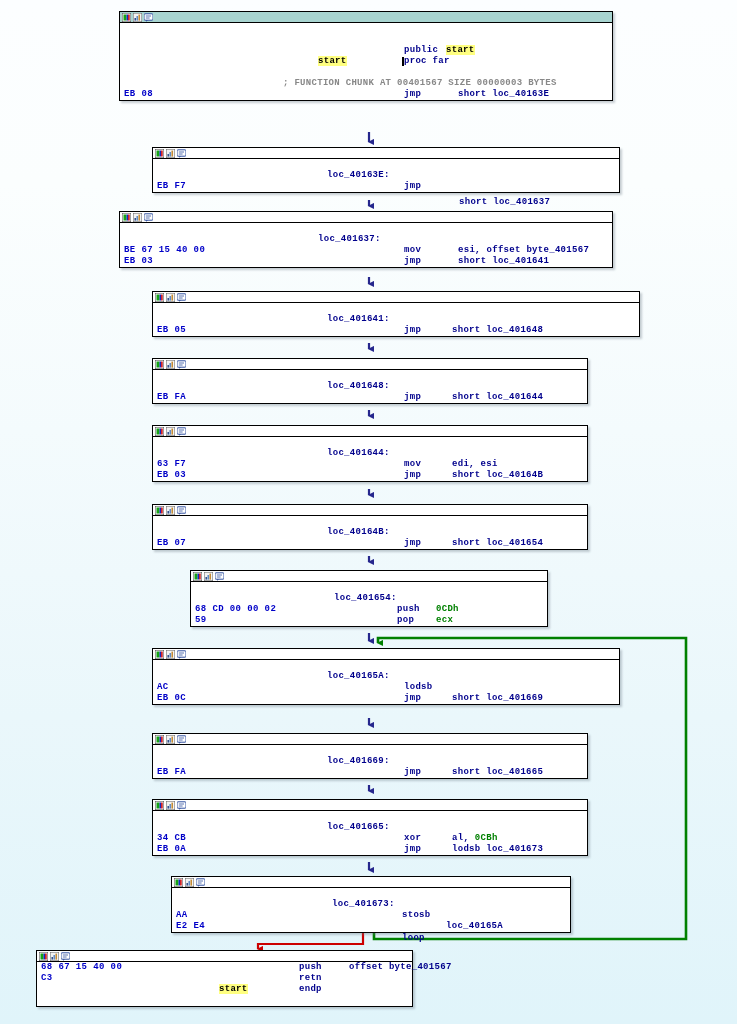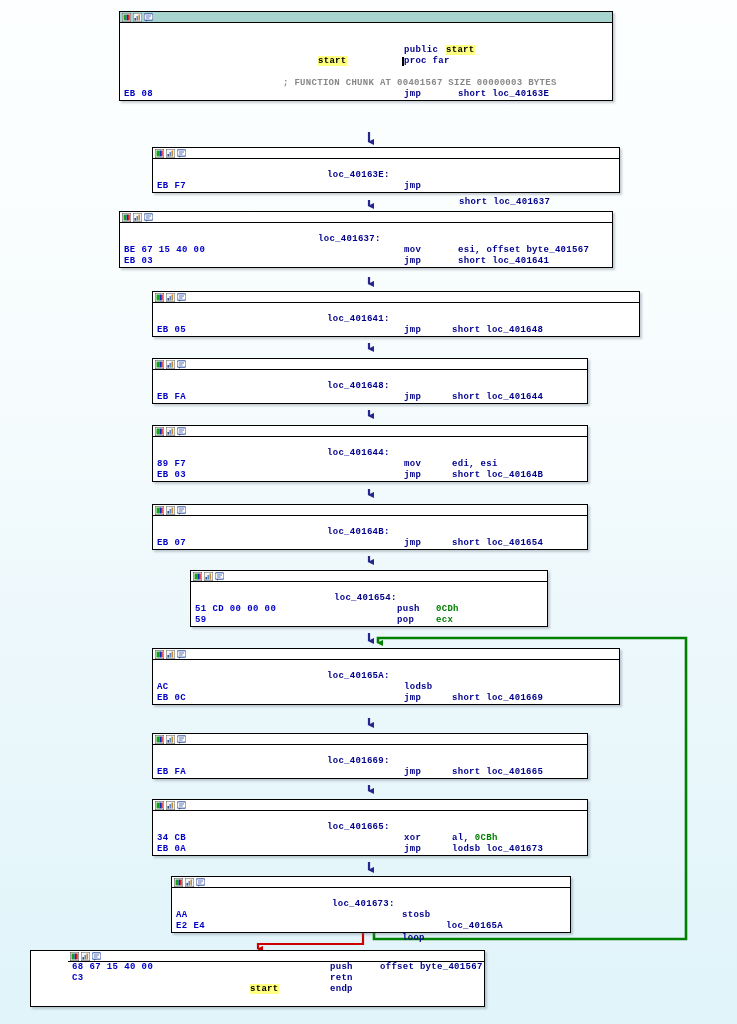--- a/index.html
+++ b/index.html
@@ -378,21 +378,21 @@
             <rect x="0" y="0.8" width="9" height="6.4" rx="1" fill="#ffffff" stroke="#3050a0" stroke-width="1"></rect>
             <path d="M2,7.2 L2,8.8 L4,7.2 Z" fill="#3050a0"></path>
             <line x1="1.8" y1="3" x2="7" y2="3" stroke="#3050a0" stroke-width="0.8"></line>
             <line x1="1.8" y1="5" x2="5.6" y2="5" stroke="#3050a0" stroke-width="0.8"></line>
           </svg>
       </span>
     </div>
     <div class="node-body">
         <div class="code-line spacer-line"></div>
         <div class="code-line"><span class="col-label" style="left: 174px;">loc_401644:</span></div>
-        <div class="code-line"><span class="col-bytes">89 F7</span><span class="col-mnem" style="left: 251px;">mov</span><span class="col-ops" style="left: 299px;">edi, esi</span></div>
+        <div class="code-line"><span class="col-bytes">63 F7</span><span class="col-mnem" style="left: 251px;">mov</span><span class="col-ops" style="left: 299px;">edi, esi</span></div>
         <div class="code-line"><span class="col-bytes">EB 03</span><span class="col-mnem" style="left: 251px;">jmp</span><span class="col-ops" style="left: 299px;">short loc_40164B</span></div>
       </div>
   </div>
 
   <div class="node" style="left:152px; top:504px; width:436px;">
     <div class="node-titlebar">
       <span class="tb-icon">
         <svg width="9" height="9" viewBox="0 0 9 9">
             <rect x="0" y="0" width="9" height="9" fill="#ffffff" stroke="#404040" stroke-width="1"></rect>
             <rect x="1.5" y="1.5" width="3" height="6" fill="#16a216"></rect>
@@ -447,21 +447,21 @@
             <rect x="0" y="0.8" width="9" height="6.4" rx="1" fill="#ffffff" stroke="#3050a0" stroke-width="1"></rect>
             <path d="M2,7.2 L2,8.8 L4,7.2 Z" fill="#3050a0"></path>
             <line x1="1.8" y1="3" x2="7" y2="3" stroke="#3050a0" stroke-width="0.8"></line>
             <line x1="1.8" y1="5" x2="5.6" y2="5" stroke="#3050a0" stroke-width="0.8"></line>
           </svg>
       </span>
     </div>
     <div class="node-body">
         <div class="code-line spacer-line"></div>
         <div class="code-line"><span class="col-label" style="left: 143px;">loc_401654:</span></div>
-        <div class="code-line"><span class="col-bytes">51 CD 00 00 00</span><span class="col-mnem" style="left: 206px;">push</span><span class="col-ops" style="left: 245px;"><span class="num-green">0CDh</span></span></div>
+        <div class="code-line"><span class="col-bytes">68 CD 00 00 02</span><span class="col-mnem" style="left: 206px;">push</span><span class="col-ops" style="left: 245px;"><span class="num-green">0CDh</span></span></div>
         <div class="code-line"><span class="col-bytes">59</span><span class="col-mnem" style="left: 206px;">pop</span><span class="col-ops" style="left: 245px;"><span class="reg-green">ecx</span></span></div>
       </div>
   </div>
 
   <div class="node" style="left:152px; top:648px; width:468px;">
     <div class="node-titlebar">
       <span class="tb-icon">
         <svg width="9" height="9" viewBox="0 0 9 9">
             <rect x="0" y="0" width="9" height="9" fill="#ffffff" stroke="#404040" stroke-width="1"></rect>
             <rect x="1.5" y="1.5" width="3" height="6" fill="#16a216"></rect>
@@ -591,21 +591,21 @@
       </span>
     </div>
     <div class="node-body">
         <div class="code-line spacer-line"></div>
         <div class="code-line"><span class="col-label" style="left: 160px;">loc_401673:</span></div>
         <div class="code-line"><span class="col-bytes">AA</span><span class="col-mnem" style="left: 230px;">stosb</span></div>
         <div class="code-line"><span class="col-bytes">E2 E4</span><span class="col-mnem" style="left: 230px; margin-top: 12px;">loop</span><span class="col-ops" style="left: 274px;">loc_40165A</span></div>
       </div>
   </div>
 
-  <div class="node" style="left:30px; top:950px; width:455px;padding-left:37px;">
+  <div class="node" style="left:36px; top:950px; width:377px;">
     <div class="node-titlebar">
       <span class="tb-icon">
         <svg width="9" height="9" viewBox="0 0 9 9">
             <rect x="0" y="0" width="9" height="9" fill="#ffffff" stroke="#404040" stroke-width="1"></rect>
             <rect x="1.5" y="1.5" width="3" height="6" fill="#16a216"></rect>
             <rect x="4.5" y="1.5" width="1.6" height="6" fill="#1028c0"></rect>
             <rect x="6.1" y="1.5" width="1.6" height="6" fill="#d01010"></rect>
           </svg>
       </span>
       <span class="tb-icon">

